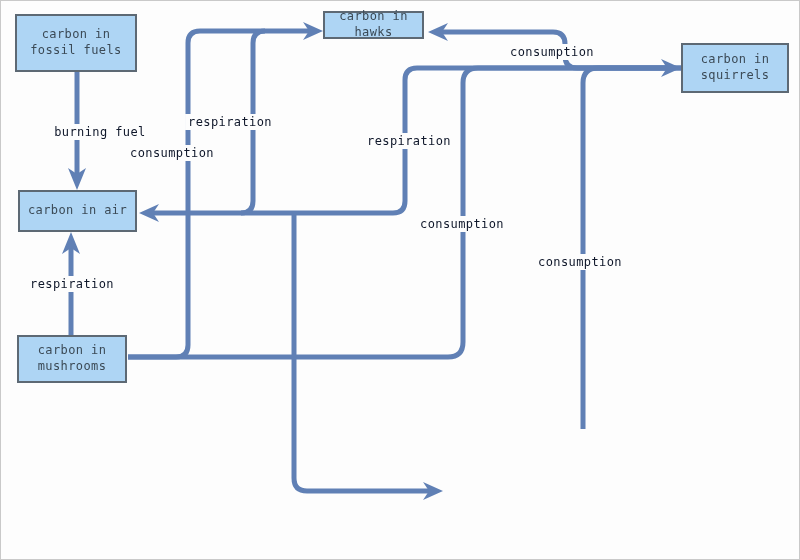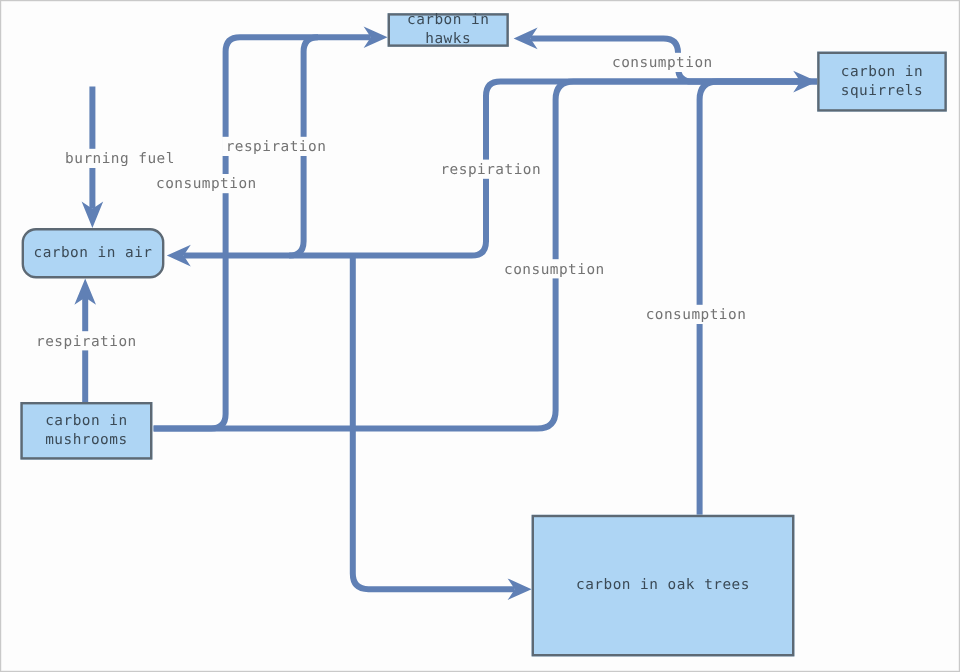--- a/index.html
+++ b/index.html
@@ -22,31 +22,31 @@
     color:#3b4a56;
     display:flex;align-items:center;justify-content:center;
     text-align:center;
     font-size:12px;line-height:1.3;letter-spacing:0.4px;
     padding:2px;
   }
   .edge-label{
     position:absolute;
     transform:translate(-50%,-50%);
     background:#fdfdfd;
-    color:#737373;
+    color:#0f172a;
     font-size:12px;
     letter-spacing:0.4px;
     padding:1px 3px;
     white-space:nowrap;
   }
   
   #node-fossil    {left:14px;  top:13px;  width:122px; height:58px;}
   #node-hawks     {left:322px; top:10px;  width:101px; height:28px;}
   #node-squirrels {left:680px; top:42px;  width:108px; height:50px;text-align:center;}
-  #node-air       {left:17px;  top:189px; width:119px; height:42px;border-radius:12px;}
+  #node-air       {left:17px;  top:189px; width:119px; height:42px;}
   #node-mushrooms {left:16px;  top:334px; width:110px; height:48px;justify-content:flex-end;}
   #node-oak       {left:442px; top:428px; width:219px; height:118px;}
   
   #elabel-0{left:75px;  top:131px;margin-left:24px;}
   #elabel-1{left:71px;  top:283px;}
   #elabel-2{left:171px; top:152px;}
   #elabel-3{left:229px; top:121px;}
   #elabel-4{left:408px; top:140px;}
   #elabel-5{left:461px; top:223px;}
   #elabel-6{left:579px; top:261px;}
@@ -79,34 +79,34 @@
     <path class="wire" d="M582,428 V82 Q582,67 597,67 H666"></path>
     <path class="arrowhead" d="M680,67 L660,58 L666,67 L660,76 Z"></path>
 
     <path class="wire" d="M680,67 H576 Q564,67 564,55 V43 Q564,31 552,31 H441"></path>
     <path class="arrowhead" d="M427,31 L447,22 L441,31 L447,40 Z"></path>
 
     <path class="wire" d="M293,212 V477 Q293,490 306,490 H428"></path>
     <path class="arrowhead" d="M442,490 L422,481 L428,490 L422,499 Z"></path>
   </svg>
 
+  <div class="node" id="node-fossil">
+    <span>carbon in fossil fuels</span>
+  </div>
   <div class="node" id="node-hawks">
     <span>carbon in hawks</span>
   </div>
   <div class="node" id="node-squirrels">
     <span>carbon in squirrels</span>
   </div>
   <div class="node" id="node-air">
     <span>carbon in air</span>
   </div>
   <div class="node" id="node-mushrooms">
     <span>carbon in mushrooms</span>
-  </div>
-  <div class="node" id="node-oak">
-    <span>carbon in oak trees</span>
   </div>
 
   <div class="edge-label" id="elabel-0">burning fuel</div>
   <div class="edge-label" id="elabel-1">respiration</div>
   <div class="edge-label" id="elabel-2">consumption</div>
   <div class="edge-label" id="elabel-3">respiration</div>
   <div class="edge-label" id="elabel-4">respiration</div>
   <div class="edge-label" id="elabel-5">consumption</div>
   <div class="edge-label" id="elabel-6">consumption</div>
   <div class="edge-label" id="elabel-7">consumption</div>

